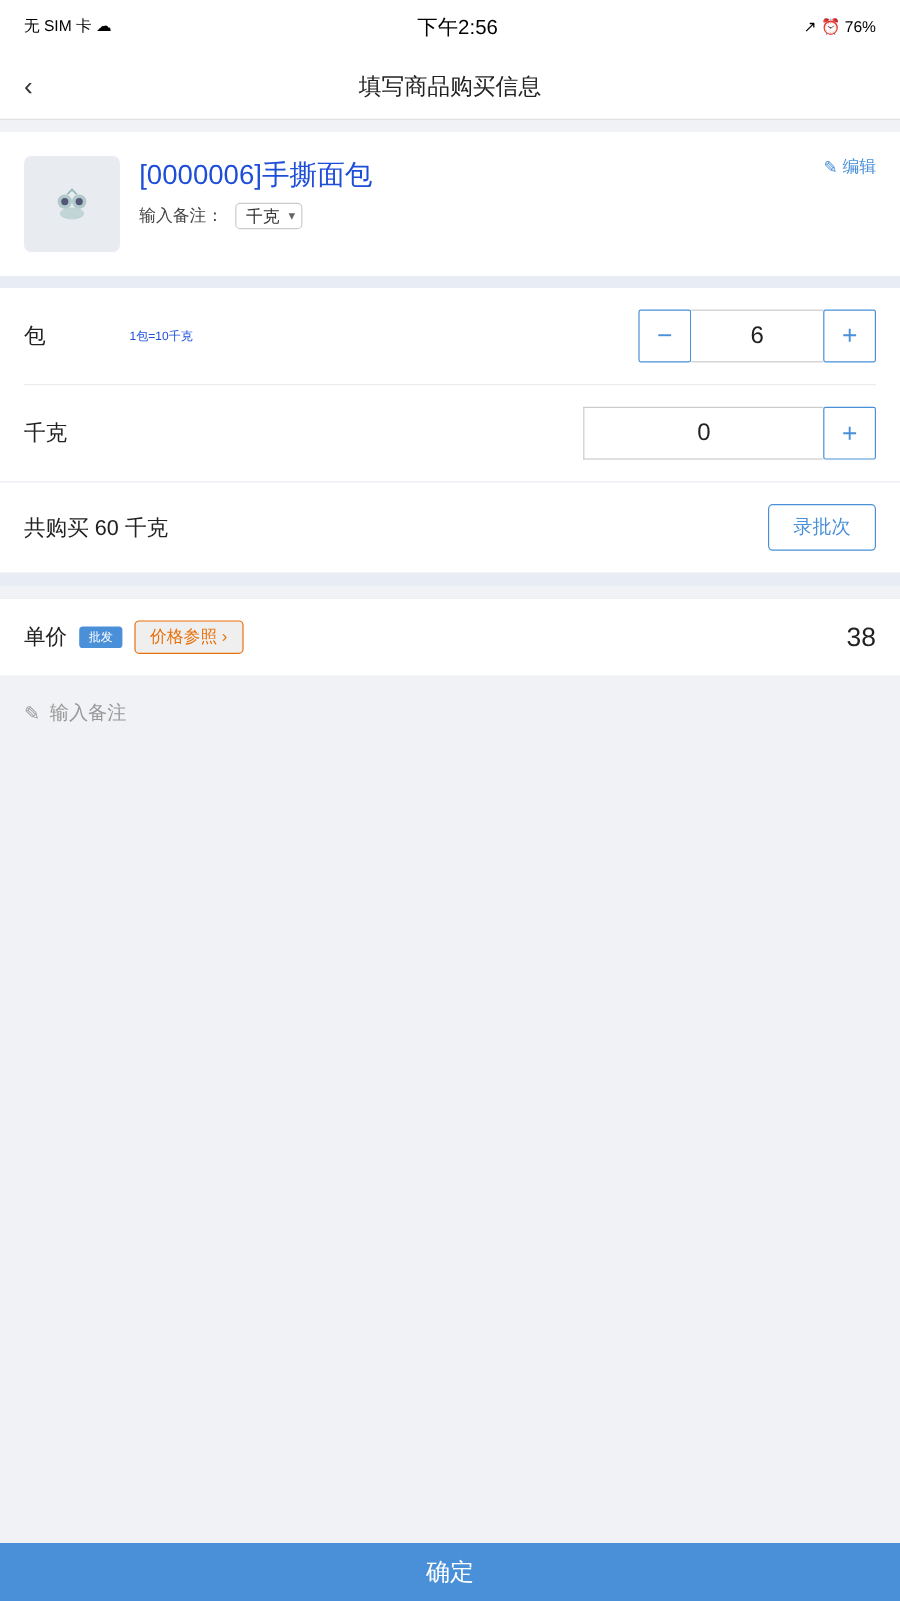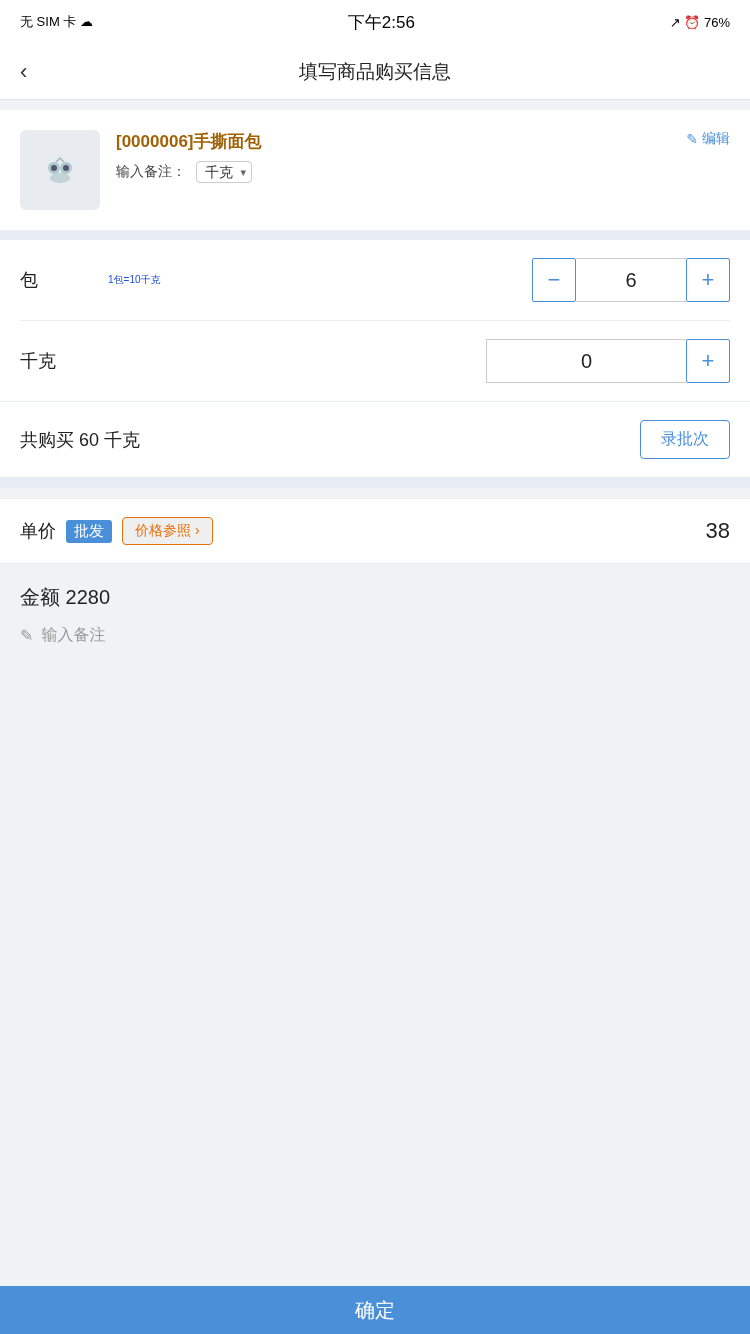--- a/index.html
+++ b/index.html
@@ -68,23 +68,23 @@
       background: #e8ecf0;
       border-radius: 6px;
       display: flex;
       align-items: center;
       justify-content: center;
       flex-shrink: 0;
     }
     .product-thumb svg { width: 44px; height: 44px; }
     .product-info { flex: 1; }
     .product-title {
-      font-size: 17px;
-      font-weight: 700;
-      color: #a16207;
+      font-size: 23px;
+      font-weight: 400;
+      color: #1d4ed8;
       margin-bottom: 8px;
     }
     .product-stock {
       font-size: 14px;
       color: #666;
       margin-bottom: 8px;
     }
     .product-unit-row {
       display: flex;
       align-items: center;
@@ -240,21 +240,21 @@
       margin-top: 10px;
       border-top: 1px solid #ececec;
       border-bottom: 1px solid #ececec;
     }
     .price-label { font-size: 18px; color: #222; margin-right: 10px; }
     .price-tag {
       background: #4a90d9;
       color: #fff;
       border-radius: 3px;
       padding: 2px 8px;
-      font-size: 15px;
+      font-size: 10px;
       margin-right: 10px;
     }
     .price-ref-btn {
       border: 1px solid #e8700a;
       color: #e8700a;
       border-radius: 4px;
       padding: 4px 12px;
       font-size: 14px;
       cursor: pointer;
       display: flex;
@@ -391,24 +391,20 @@
 <div class="separator"></div>
 
 <div class="price-section">
   <span class="price-label">单价</span>
   <span class="price-tag">批发</span>
   <button class="price-ref-btn">价格参照 ›</button>
   <span class="price-value">38</span>
 </div>
 
 <div class="amount-section">
-  <div class="amount-row">
-    <span>金额</span>
-    <span class="amount-value"> </span><span class="amount-value">2280</span>
-  </div>
   <div class="remark-row">
     <span>✎</span>
     <span>输入备注</span>
   </div>
 </div>
 
 <div class="content-filler"></div>
 
 <button class="confirm-btn">确定</button>
 

